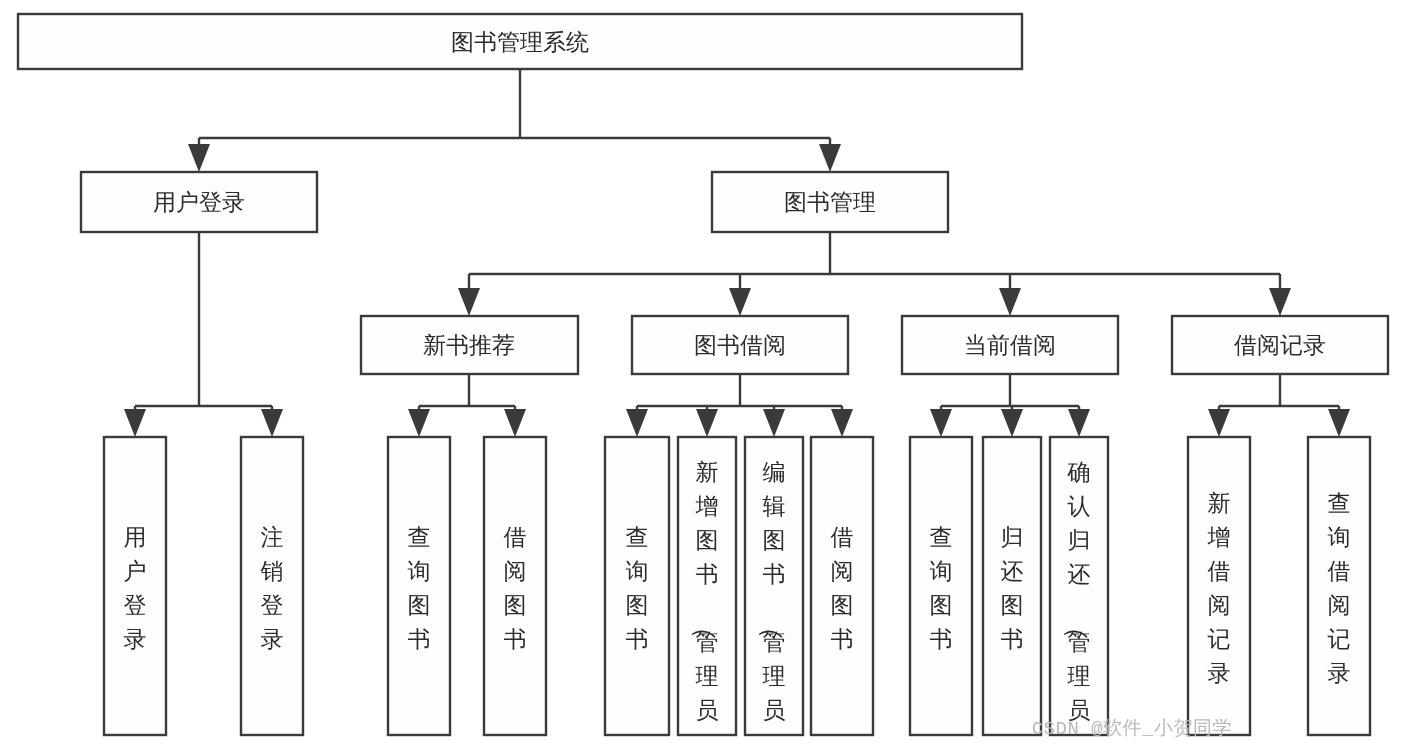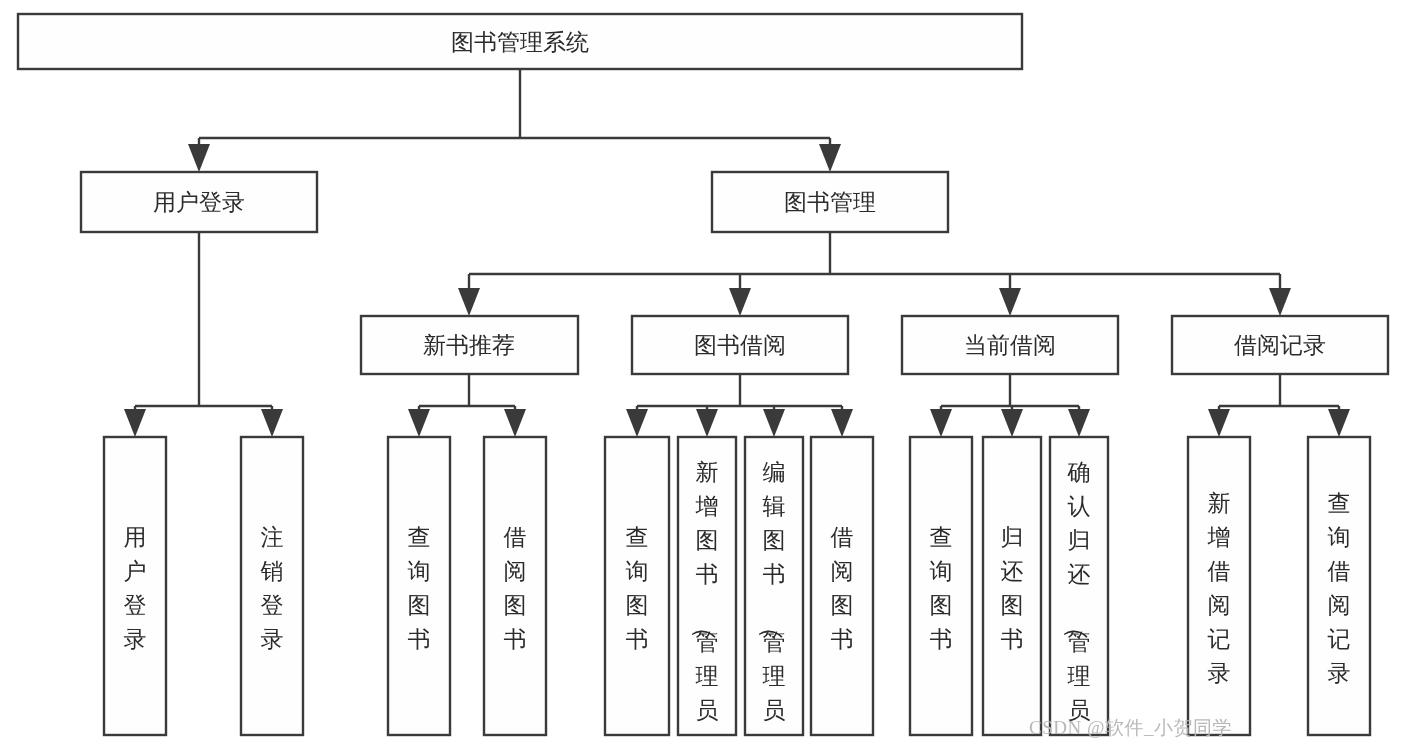--- a/index.html
+++ b/index.html
@@ -52,21 +52,21 @@
   .node-label-v {
     font-family: "DejaVu Sans", "Liberation Sans", sans-serif;
     font-size: 23px;
     fill: #2b2b2b;
     text-anchor: middle;
   }
   .watermark {
     position: absolute;
     right: 8px;
     bottom: 6px;
-    font-family: Liberation Serif, serif;
+    font-family: Liberation Mono, monospace;
     font-size: 19px;
     color: #b8b8b8;
     letter-spacing: 0.5px;
     white-space: nowrap;
     user-select: none;
   }
 </style>
 </head>
 <body>
 

